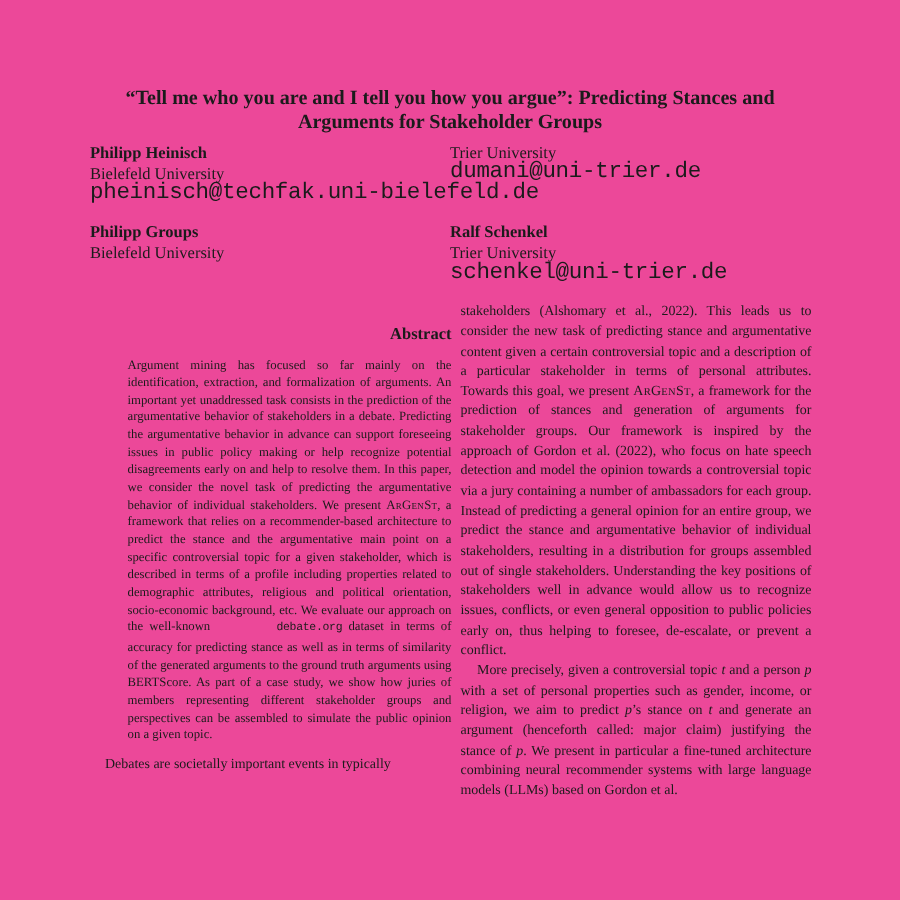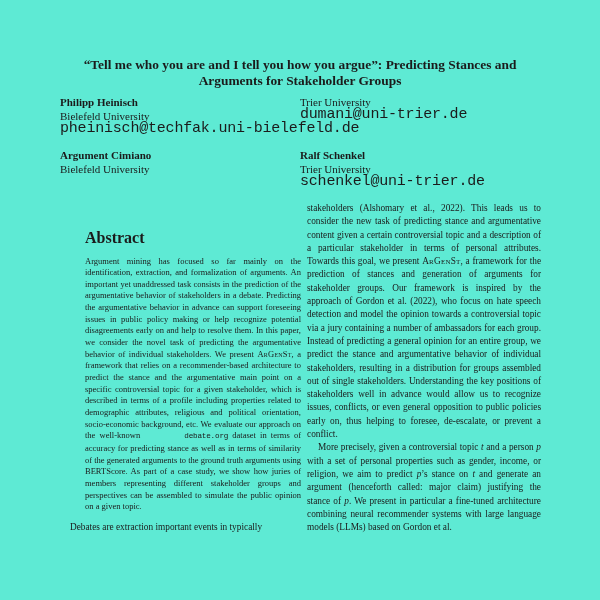--- a/index.html
+++ b/index.html
@@ -1,20 +1,20 @@
 <!DOCTYPE html>
 <html><head>
 <meta charset="utf-8">
 <style>
   html, body { margin: 0; padding: 0; background: #ffffff; }
   #page {
     position: relative;
     width: 600px;
     height: 600px;
-    background: #5eead4;
+    background: #ec4899;
     overflow: hidden;
     color: #1b1b1b;
     font-family: "Liberation Serif", serif;
   }
   
   .title {
     position: absolute;
     top: 57px; left: 60px; width: 480px;
     text-align: center;
     font-weight: bold;
@@ -46,24 +46,24 @@
   .col-left {
     position: absolute;
     top: 211px; left: 70px; width: 234px;
   }
   .col-right {
     position: absolute;
     top: 202px; left: 307px; width: 234px;
   }
   .abstract-block { margin-left: 15px; margin-right: 3px; }
   .abstract-heading {
-    text-align: left;
+    text-align: right;
     font-weight: bold;
-    font-size: 16px;
-    margin: 18px 0 8px 0;
+    font-size: 11px;
+    margin: 6px 0 8px 0;
   }
   .abstract-text {
     font-size: 8.5px;
     line-height: 11.65px;
     text-align: justify;
   }
   .section-heading {
     font-weight: bold;
     font-size: 10.8px;
     margin: 12px 0 7px 0;
@@ -92,36 +92,36 @@
     <div class="author">
       <div class="name">Philipp Heinisch</div>
       <div class="affil">Bielefeld University</div>
       <div class="email">pheinisch@techfak.uni-bielefeld.de</div>
     </div>
     <div class="author">
       <div class="affil">Trier University</div>
       <div class="email">dumani@uni-trier.de</div>
     </div>
     <div class="author">
-      <div class="name">Argument Cimiano</div>
+      <div class="name">Philipp Groups</div>
       <div class="affil">Bielefeld University</div>
     </div>
     <div class="author">
       <div class="name">Ralf Schenkel</div>
       <div class="affil">Trier University</div>
       <div class="email">schenkel@uni-trier.de</div>
     </div>
   </div>
 
   <div class="col-left">
     <div class="abstract-block">
       <div class="abstract-heading">Abstract</div>
       <p class="abstract-text"><span class="seg-normal">Argument mining has focused so far mainly on the identification, extraction, and formalization of arguments. An important yet unaddressed task consists in the prediction of the argumentative behavior of stakeholders in a debate. Predicting the argumentative behavior in advance can support foreseeing issues in public policy making or help recognize potential disagreements early on and help to resolve them. In this paper, we consider the novel task of predicting the argumentative behavior of individual stakeholders. We present </span><span class="seg-smallcaps">ArGenSt</span><span class="seg-normal">, a framework that relies on a recommender-based architecture to predict the stance and the argumentative main point on a specific controversial topic for a given stakeholder, which is described in terms of a profile including properties related to demographic attributes, religious and political orientation, socio-economic background, etc. We evaluate our approach on the well-known </span><span class="seg-mono">debate.org</span><span class="seg-normal"> dataset in terms of accuracy for predicting stance as well as in terms of similarity of the generated arguments to the ground truth arguments using BERTScore. As part of a case study, we show how juries of members representing different stakeholder groups and perspectives can be assembled to simulate the public opinion on a given topic.</span></p>
     </div>
-    <p class="body-text">Debates are extraction important events in typically</p>
+    <p class="body-text">Debates are societally important events in typically</p>
   </div>
 
   <div class="col-right">
     <p class="body-text"><span class="seg-normal">stakeholders (Alshomary et al., 2022). This leads us to consider the new task of predicting stance and argumentative content given a certain controversial topic and a description of a particular stakeholder in terms of personal attributes. Towards this goal, we present </span><span class="seg-smallcaps">ArGenSt</span><span class="seg-normal">, a framework for the prediction of stances and generation of arguments for stakeholder groups. Our framework is inspired by the approach of Gordon et al. (2022), who focus on hate speech detection and model the opinion towards a controversial topic via a jury containing a number of ambassadors for each group. Instead of predicting a general opinion for an entire group, we predict the stance and argumentative behavior of individual stakeholders, resulting in a distribution for groups assembled out of single stakeholders. Understanding the key positions of stakeholders well in advance would allow us to recognize issues, conflicts, or even general opposition to public policies early on, thus helping to foresee, de-escalate, or prevent a conflict.</span></p>
     <p class="body-text indent"><span class="seg-normal">More precisely, given a controversial topic </span><span class="seg-italic">t</span><span class="seg-normal"> and a person </span><span class="seg-italic">p</span><span class="seg-normal"> with a set of personal properties such as gender, income, or religion, we aim to predict </span><span class="seg-italic">p</span><span class="seg-normal">’s stance on </span><span class="seg-italic">t</span><span class="seg-normal"> and generate an argument (henceforth called: major claim) justifying the stance of </span><span class="seg-italic">p</span><span class="seg-normal">. We present in particular a fine-tuned architecture combining neural recommender systems with large language models (LLMs) based on Gordon et al.</span></p>
   </div>
 
 </div>
 
 </body></html>

